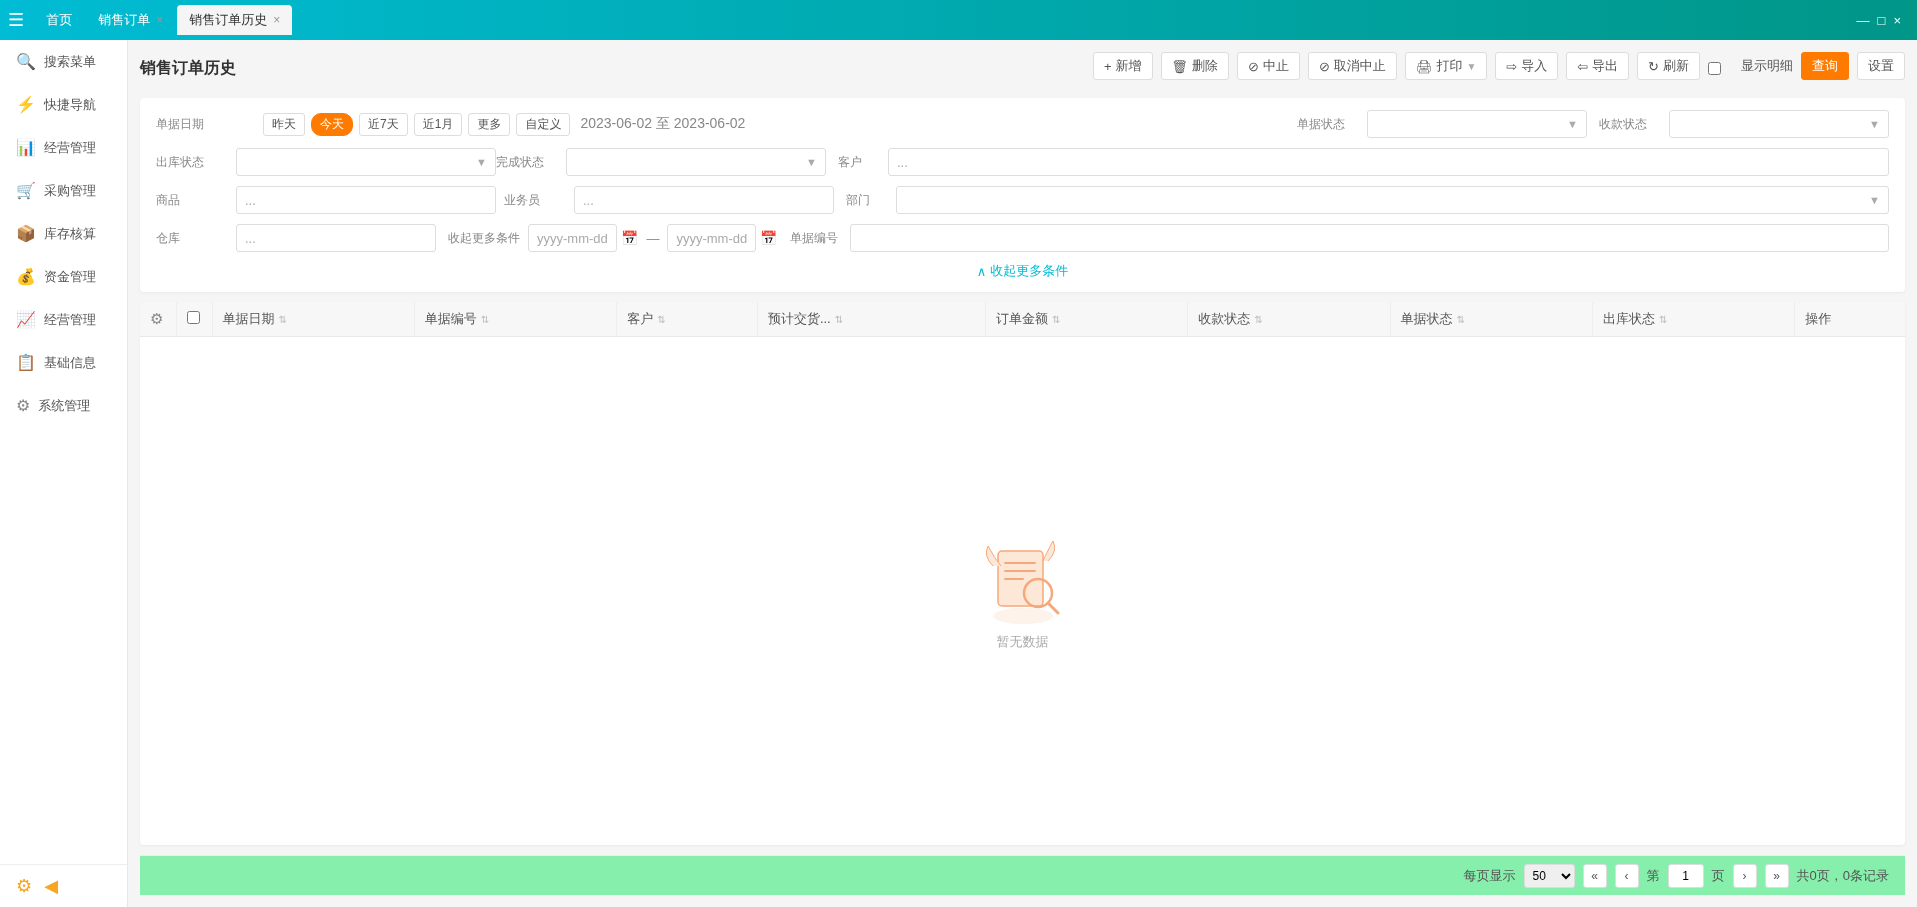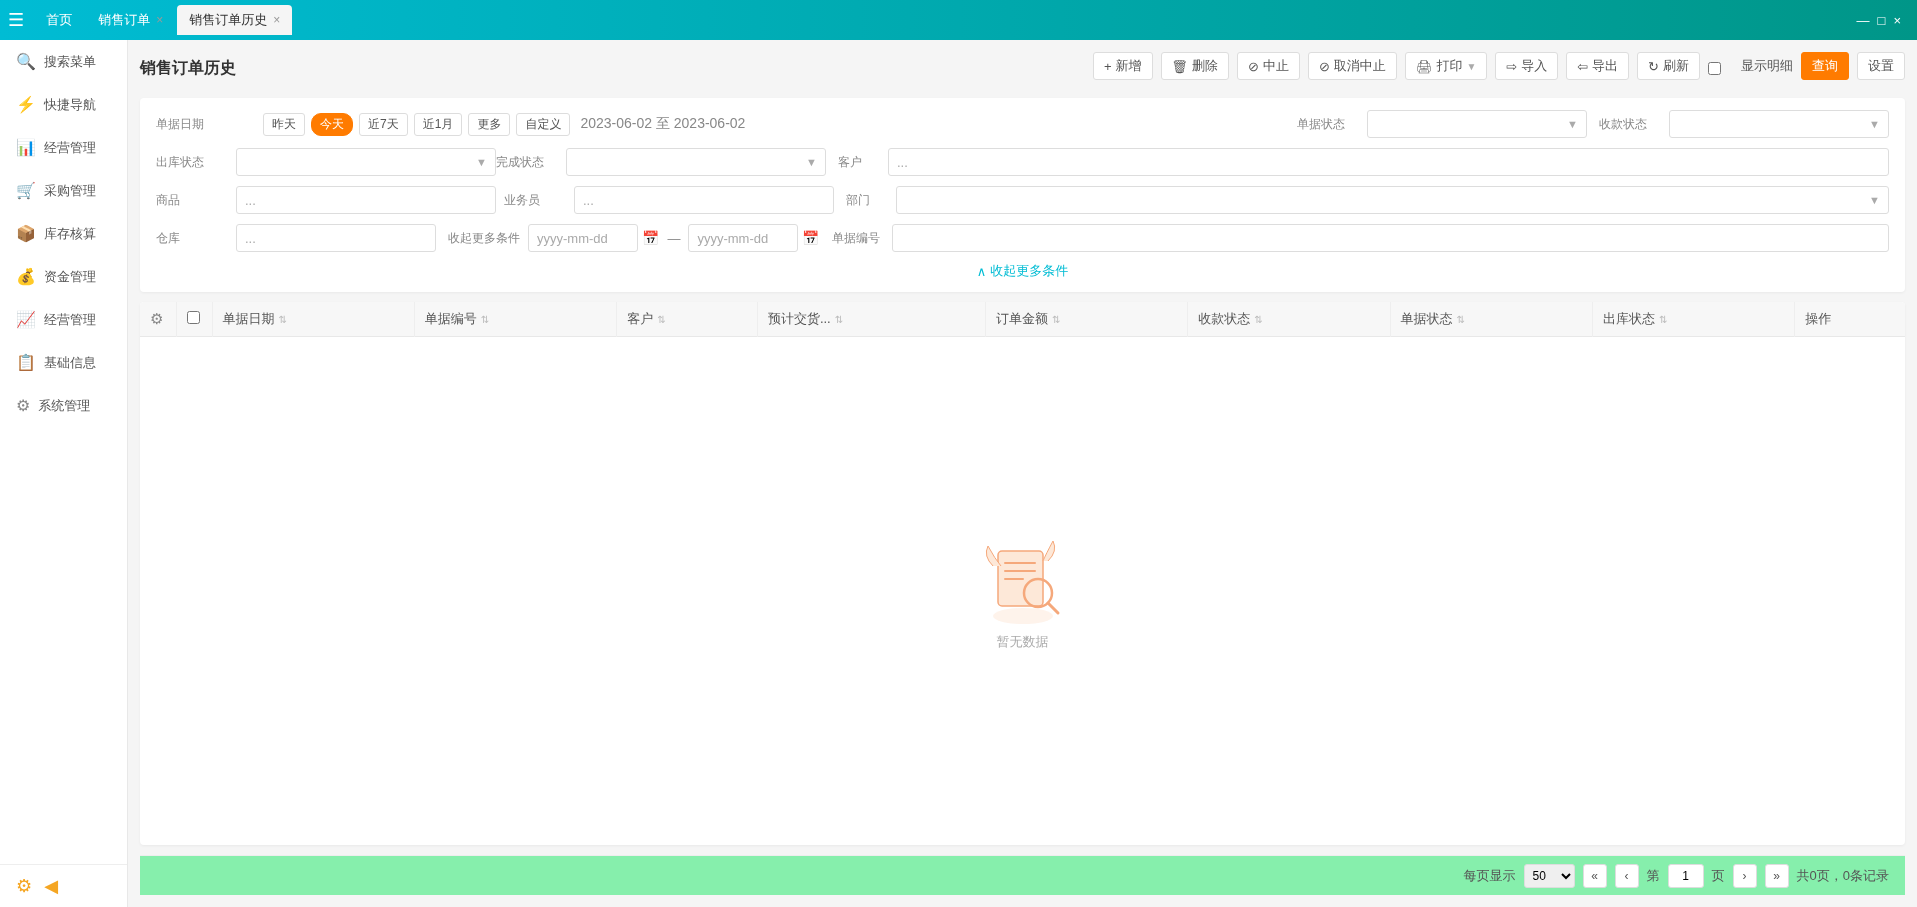--- a/index.html
+++ b/index.html
@@ -199,21 +199,21 @@
     .date-field {
       height: 28px;
       border: 1px solid #ddd;
       border-radius: 3px;
       padding: 8px 8px;
       font-size: 12px;
       color: #aaa;
       background: #fff;
       display: flex;
       align-items: center;
-      width: 110px;
+      width: 89px;
       cursor: pointer;
     }
     .cal-icon { color: #00bcd4; font-size: 14px; cursor: pointer; }
     .date-dash { color: #888; margin: 0 4px; }
 
     .collapse-row {
       display: flex;
       justify-content: center;
       align-items: center;
       gap: 4px;

